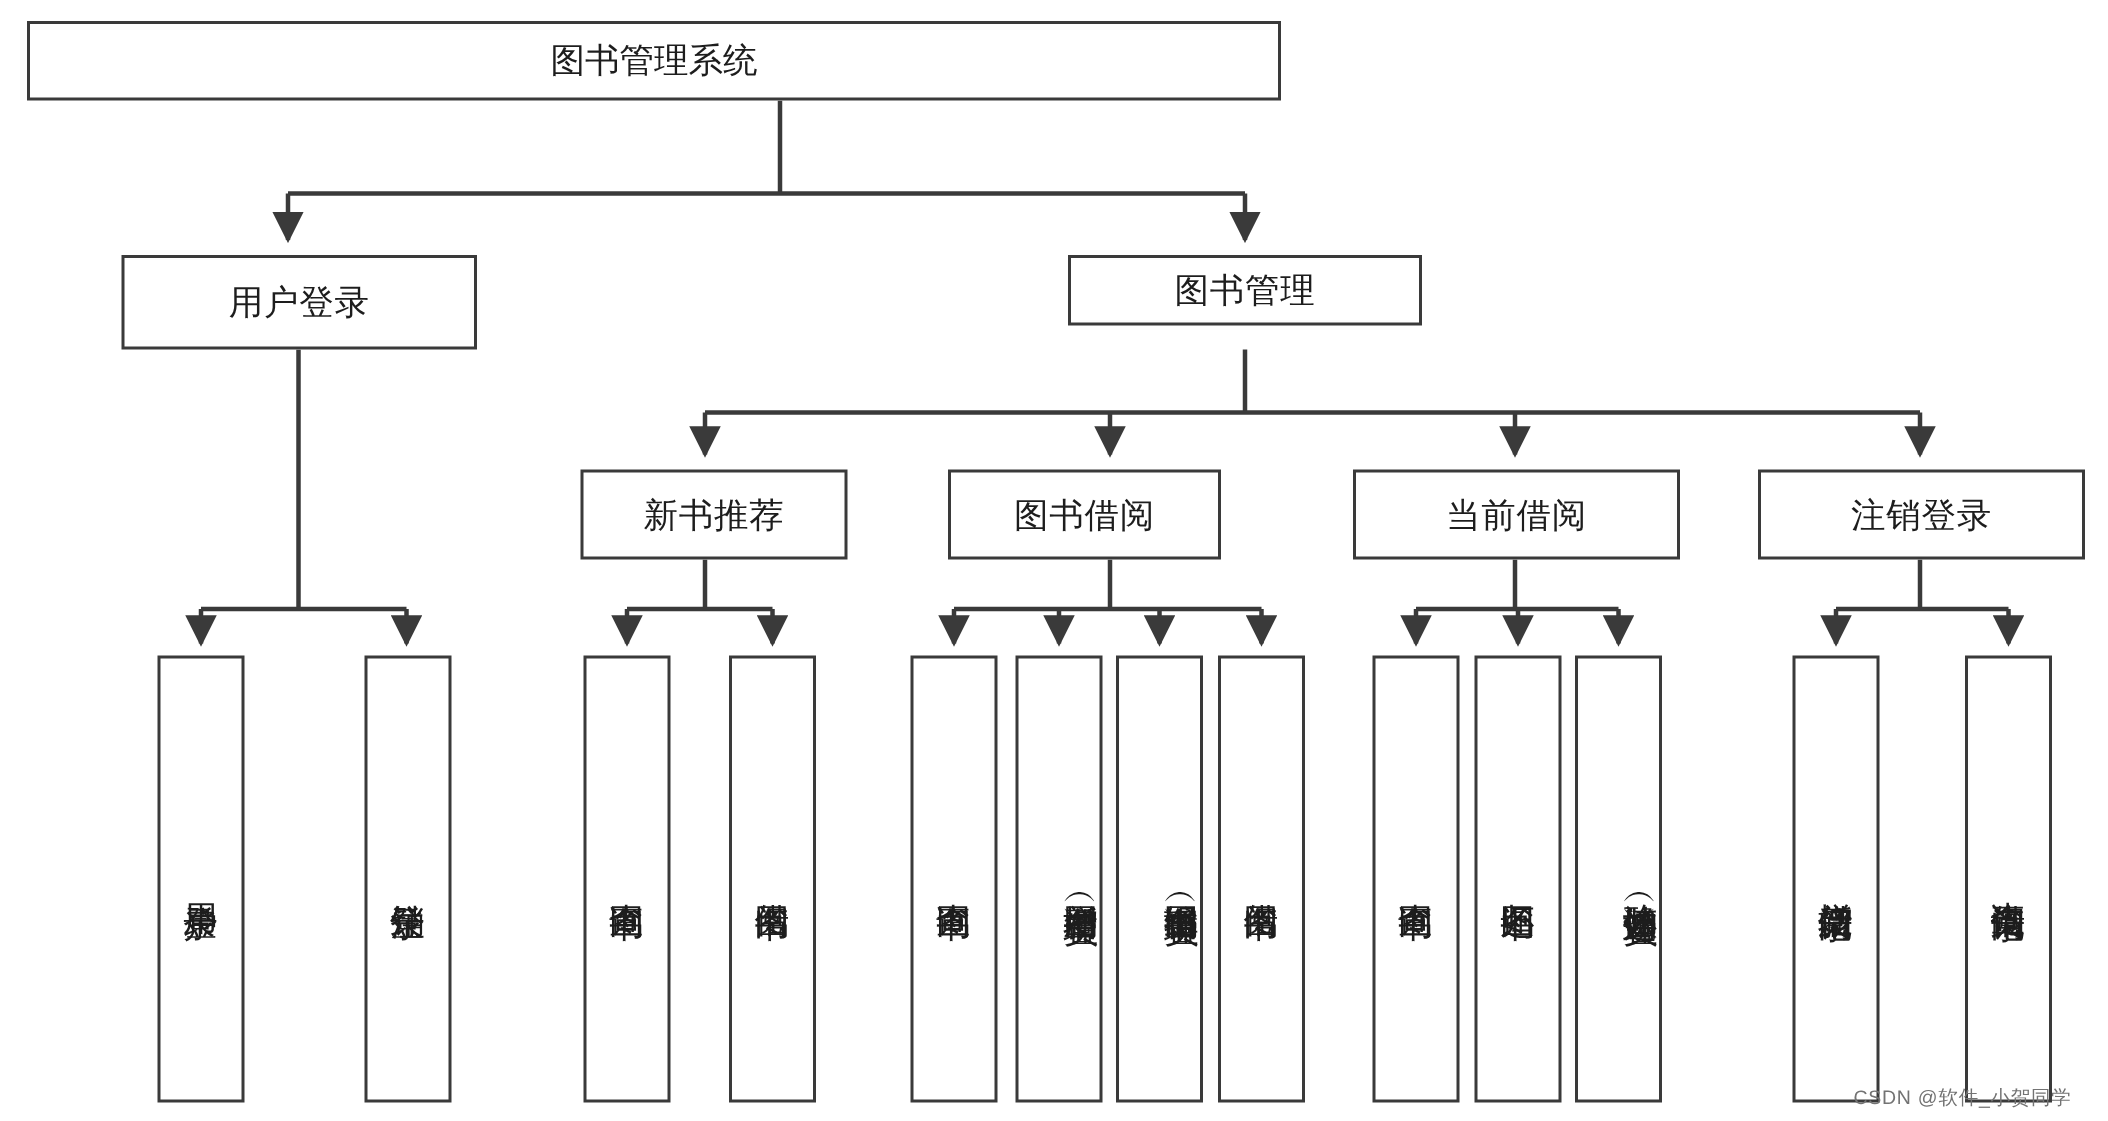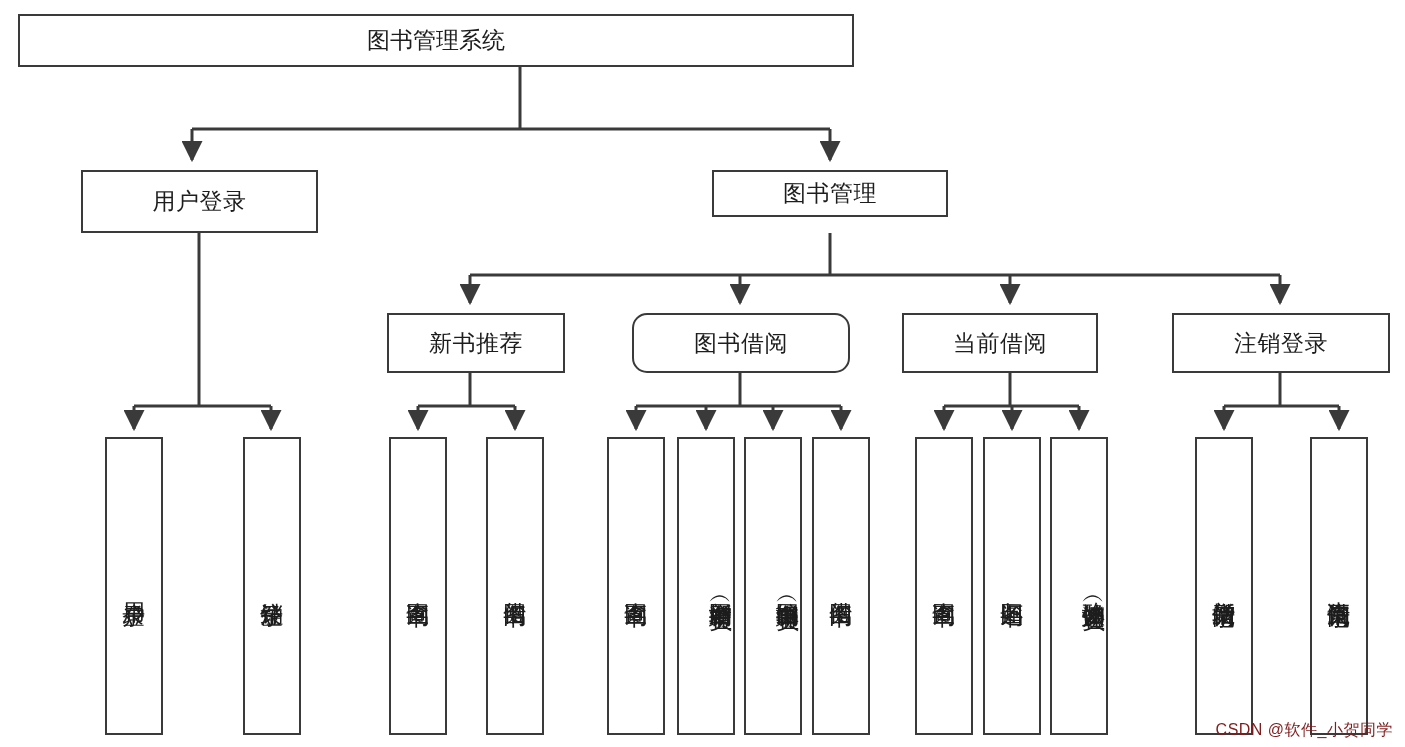--- a/index.html
+++ b/index.html
@@ -56,24 +56,24 @@
     padding-top: 0;
   }
   .vlabel {
     writing-mode: vertical-rl;
     text-orientation: upright;
     white-space: nowrap;
     letter-spacing: 1px;
   }
   .watermark {
     position: absolute;
-    right: 12px;
+    right: 24px;
     bottom: 6px;
-    font-size: 16px;
-    color: #7f1d1d;
+    font-size: 13px;
+    color: #737373;
     white-space: nowrap;
     letter-spacing: 0.5px;
   }
 </style>
 </head>
 <body>
 
 <div id="canvas">
 
   <svg id="wires" viewBox="0 0 1405 747" width="1405" height="747">
@@ -125,22 +125,22 @@
       <path d="M 1339 406 L 1339 429" marker-end="url(#arrow)"></path>
     </g>
   </svg>
 
   <div class="node node-root" style="left:18px; top:14px; width:836px; height:53px;">图书管理系统</div>
 
   <div class="node node-h" style="left:81px; top:170px; width:237px; height:63px;">用户登录</div>
   <div class="node node-h" style="left:712px; top:170px; width:236px; height:47px;">图书管理</div>
 
   <div class="node node-h" style="left:362px; top:313px; width:178px; height:60px;margin-left:25px;">新书推荐</div>
-  <div class="node node-h" style="left:632px; top:313px; width:218px; height:60px;border-radius:15px;">图书借阅</div>
-  <div class="node node-h" style="left:902px; top:313px; width:196px; height:60px;">当前借阅</div>
+  <div class="node node-h" style="left:632px; top:313px; width:182px; height:60px;">图书借阅</div>
+  <div class="node node-h" style="left:902px; top:313px; width:218px; height:60px;">当前借阅</div>
   <div class="node node-h" style="left:1172px; top:313px; width:218px; height:60px;">注销登录</div>
 
   <div class="node node-v mid" style="left:105px; top:437px; width:58px; height:298px;">
     <span class="vlabel">用户登录</span>
   </div>
   <div class="node node-v mid" style="left:243px; top:437px; width:58px; height:298px;">
     <span class="vlabel">注销登录</span>
   </div>
 
   <div class="node node-v mid" style="left:389px; top:437px; width:58px; height:298px;">

